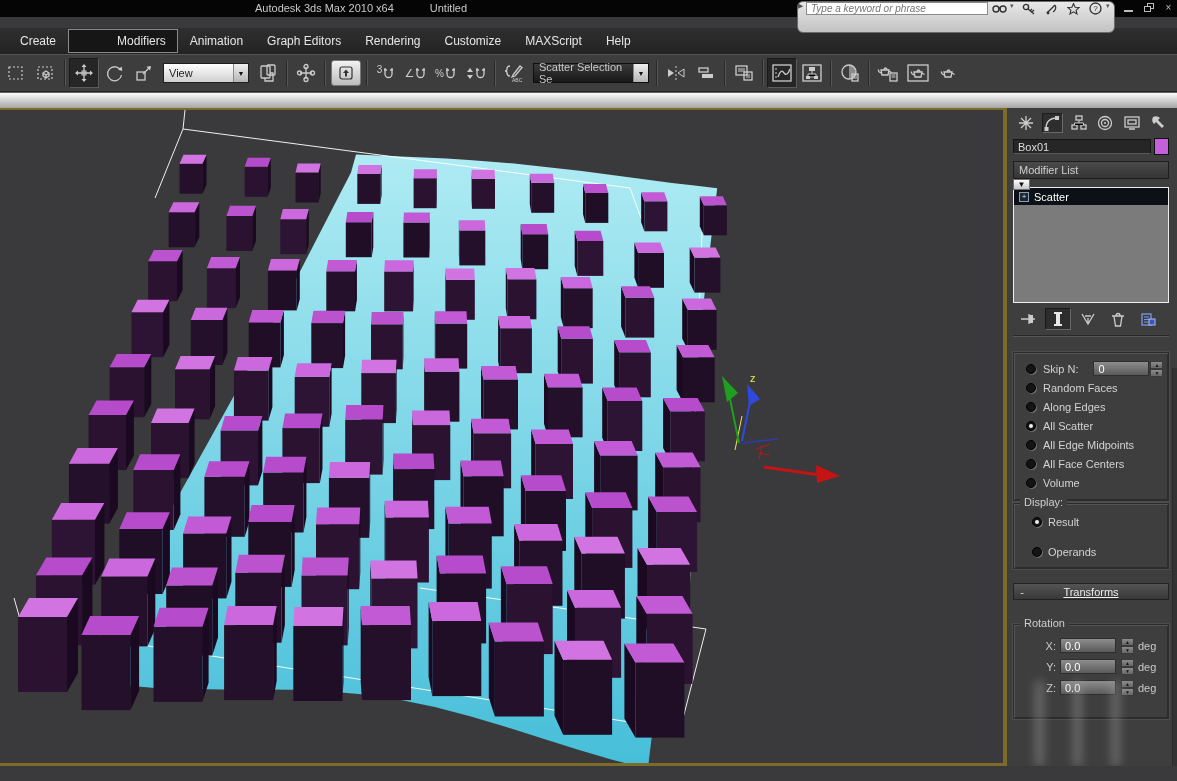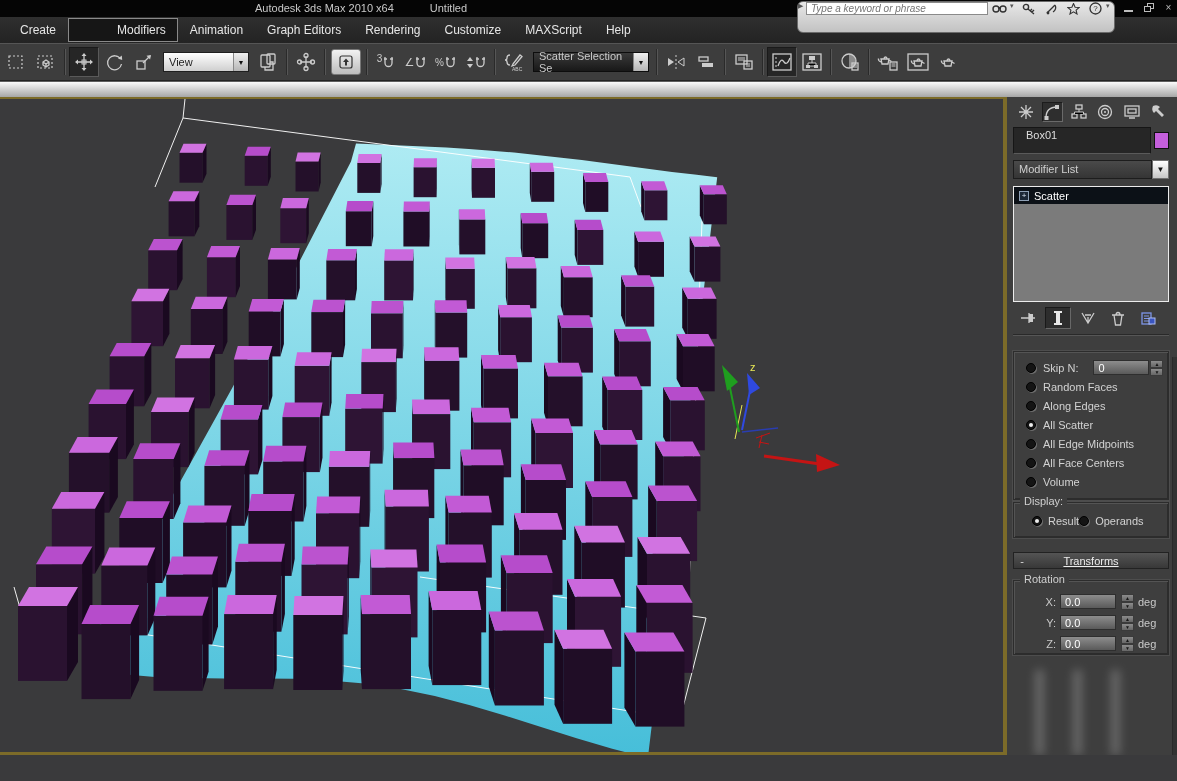--- a/index.html
+++ b/index.html
@@ -19,21 +19,21 @@
   .winbtns { position:absolute; right:2px; top:2px; display:flex; gap:7px; align-items:center; color:#bdbdbd; }
   .winbtn { width:13px; height:11px; display:flex; align-items:center; justify-content:center; font-size:10px; }
   .wb-min { border-bottom:2px solid #bdbdbd; width:9px; height:8px; }
   .wb-restore { position:relative; width:10px; height:9px; }
   .wb-restore i { position:absolute; border:1px solid #bdbdbd; width:7px; height:6px; }
   .wb-restore i:first-child { right:0; top:0; }
   .wb-restore i:last-child { left:0; bottom:0; background:#050505; }
 
   
   .menubar { height:26px; background:linear-gradient(#2f2f2f,#232323); display:flex; align-items:center;
-             padding-left:8px; font-size:12px; color:#e6e6e6; }
+             padding-left:8px; font-size:12px; color:#e6e6e6;margin-top:11px; }
   .menu-item { padding:4px 11px; border:1px solid transparent; }
   .menu-item.active { background:#161616; border:1px solid #8a8a8a;padding-left:48px; }
 
   
   .toolbar { height:38px; background:#3d3d3d; border-top:1px solid #555; border-bottom:1px solid #242424;
              display:flex; align-items:center; padding-left:1px; }
   .tbtn { min-width:30px; height:30px; display:flex; align-items:center; justify-content:center;
           color:#cccccc; font-size:13px; position:relative; }
   .tbtn svg { display:block; }
   .tbtn.pressed { background:#262626; border:1px solid #1a1a1a; border-right-color:#5a5a5a; border-bottom-color:#5a5a5a; }
@@ -64,24 +64,24 @@
               border-top:2px solid #7c6b29; border-right:4px solid #7c6b29; border-bottom:3px solid #7c6b29; }
   .viewport svg { position:absolute; inset:0; }
   .panel { flex:1; background:#3e3e3e; color:#d2d2d2; font-size:11px; position:relative;
            padding:3px 8px 0 6px; overflow:hidden; }
 
   
   .ptabs { display:flex; align-items:center; gap:5px; height:24px; padding-left:2px; }
   .ptab { width:22px; height:20px; display:flex; align-items:center; justify-content:center; color:#cfcfcf; }
   .ptab.active { background:#2e2e2e; border:1px solid #1c1c1c; border-right-color:#6a6a6a; border-bottom-color:#6a6a6a; }
   .objrow { display:flex; align-items:center; margin-top:3px; }
-  .namefield { flex:1; height:27px; background:#262626; border:1px solid #161616; border-bottom-color:#5a5a5a;
-               color:#dedede; padding:1px 12px; font-size:11px; }
+  .namefield { flex:1; height:15px; background:#262626; border:1px solid #161616; border-bottom-color:#5a5a5a;
+               color:#dedede; padding:1px 4px; font-size:11px; }
   .swatch { width:15px; height:17px; background:#c55fdc; border:1px solid #101010; margin-left:3px; }
-  .modlist { display:flex; align-items:stretch; margin-top:6px; height:19px; }
+  .modlist { display:flex; align-items:stretch; margin-top:6px; height:19px;flex-direction:column; }
   .mlfield { flex:1; background:linear-gradient(#4a4a4a,#353535); border:1px solid #1d1d1d; color:#cfcfcf;
              padding:2px 5px; font-size:11px; }
   .mlarrow { width:17px; background:linear-gradient(#ffffff,#c6c6c6); border:1px solid #6f6f6f;
              color:#111; display:flex; align-items:center; justify-content:center; font-size:8px; }
   .stack { height:116px; border:1px solid #ececec; background:#7b7b7b; margin-top:7px; }
   .stackrow { display:flex; align-items:center; height:17px; background:#0c1117; color:#fff; gap:5px; padding-left:5px; }
   .expicon { width:10px; height:10px; background:#1c2735; border:1px solid #8fa0b5; color:#d5e0ee;
              font-size:8px; line-height:8px; text-align:center; }
   .stackbtns { display:flex; gap:4px; margin-top:5px; padding:0 0 5px 2px; border-bottom:1px solid #292929;
                box-shadow:0 1px 0 #565656; }
@@ -95,21 +95,21 @@
            box-shadow:1px 1px 0 #6e6e6e; position:relative; flex:0 0 auto; }
   .radio.sel::after { content:''; position:absolute; inset:2px; border-radius:50%; background:#ececec; }
   .spinfield { display:flex; align-items:center; margin-left:8px; }
   .sval { width:56px; height:15px; line-height:15px; background:linear-gradient(#8d8d8d,#5a5a5a);
           border:1px solid #2e2e2e; color:#fff; padding:0 4px; font-size:11px; }
   .spin { width:13px; height:16px; display:flex; flex-direction:column; margin-left:1px; }
   .spin span { flex:1; background:linear-gradient(#8c8c8c,#666); border:1px solid #3a3a3a;
                color:#161616; font-size:5px; line-height:6px; text-align:center; }
   .glabel { position:absolute; top:-8px; left:6px; background:#3e3e3e; padding:0 4px; font-size:11px; color:#cfcfcf; }
   .gwrap { position:relative; }
-  .inlineopts { display:flex; padding:4px 0 2px 12px; }
+  .inlineopts { display:flex; gap:18px; padding:4px 0 2px 12px;flex-direction:column; }
   .inlineopt { display:flex; align-items:center; gap:6px; }
   .rollout { margin-top:14px; height:17px; background:linear-gradient(#545454,#383838); border:1px solid #222;
              display:flex; align-items:center; color:#ececec; font-size:11px; }
   .rollout .minus { width:16px; text-align:center; color:#dcdcdc; }
   .rollout .rtitle { flex:1; text-align:center; padding-right:16px;text-decoration:underline; }
   .rotrow { display:flex; align-items:center; justify-content:flex-end; gap:4px; height:21px; padding-right:2px; }
   .rotrow .axis { width:16px; text-align:right; color:#c9c9c9; }
   .degl { width:24px; color:#c9c9c9; }
   .streaks { position:absolute; left:14px; right:28px; bottom:0; height:85px; opacity:.45; filter:blur(5px);
              background:repeating-linear-gradient(90deg, transparent 0 13px, #a8a8a8 16px 21px, transparent 24px 38px); }
@@ -845,21 +845,21 @@
               <span>Operands</span>
             </span>
           </div>
       </div>
 
       <div class="rollout">
         <span class="minus">-</span>
         <span class="rtitle">Transforms</span>
       </div>
 
-      <div class="groupbox gwrap" style="margin-top:11px; padding-top:10px; padding-bottom:0;">
+      <div class="groupbox gwrap" style="margin-top:24px; padding-top:10px; padding-bottom:20px;">
         <div class="glabel">Rotation</div>
         <div id="rotrows">
             <div class="rotrow">
               <span class="axis">X:</span>
               <span class="sval">0.0</span>
               <span class="spin">
                 <span>▲</span>
                 <span>▼</span>
               </span>
               <span class="degl">deg</span>

